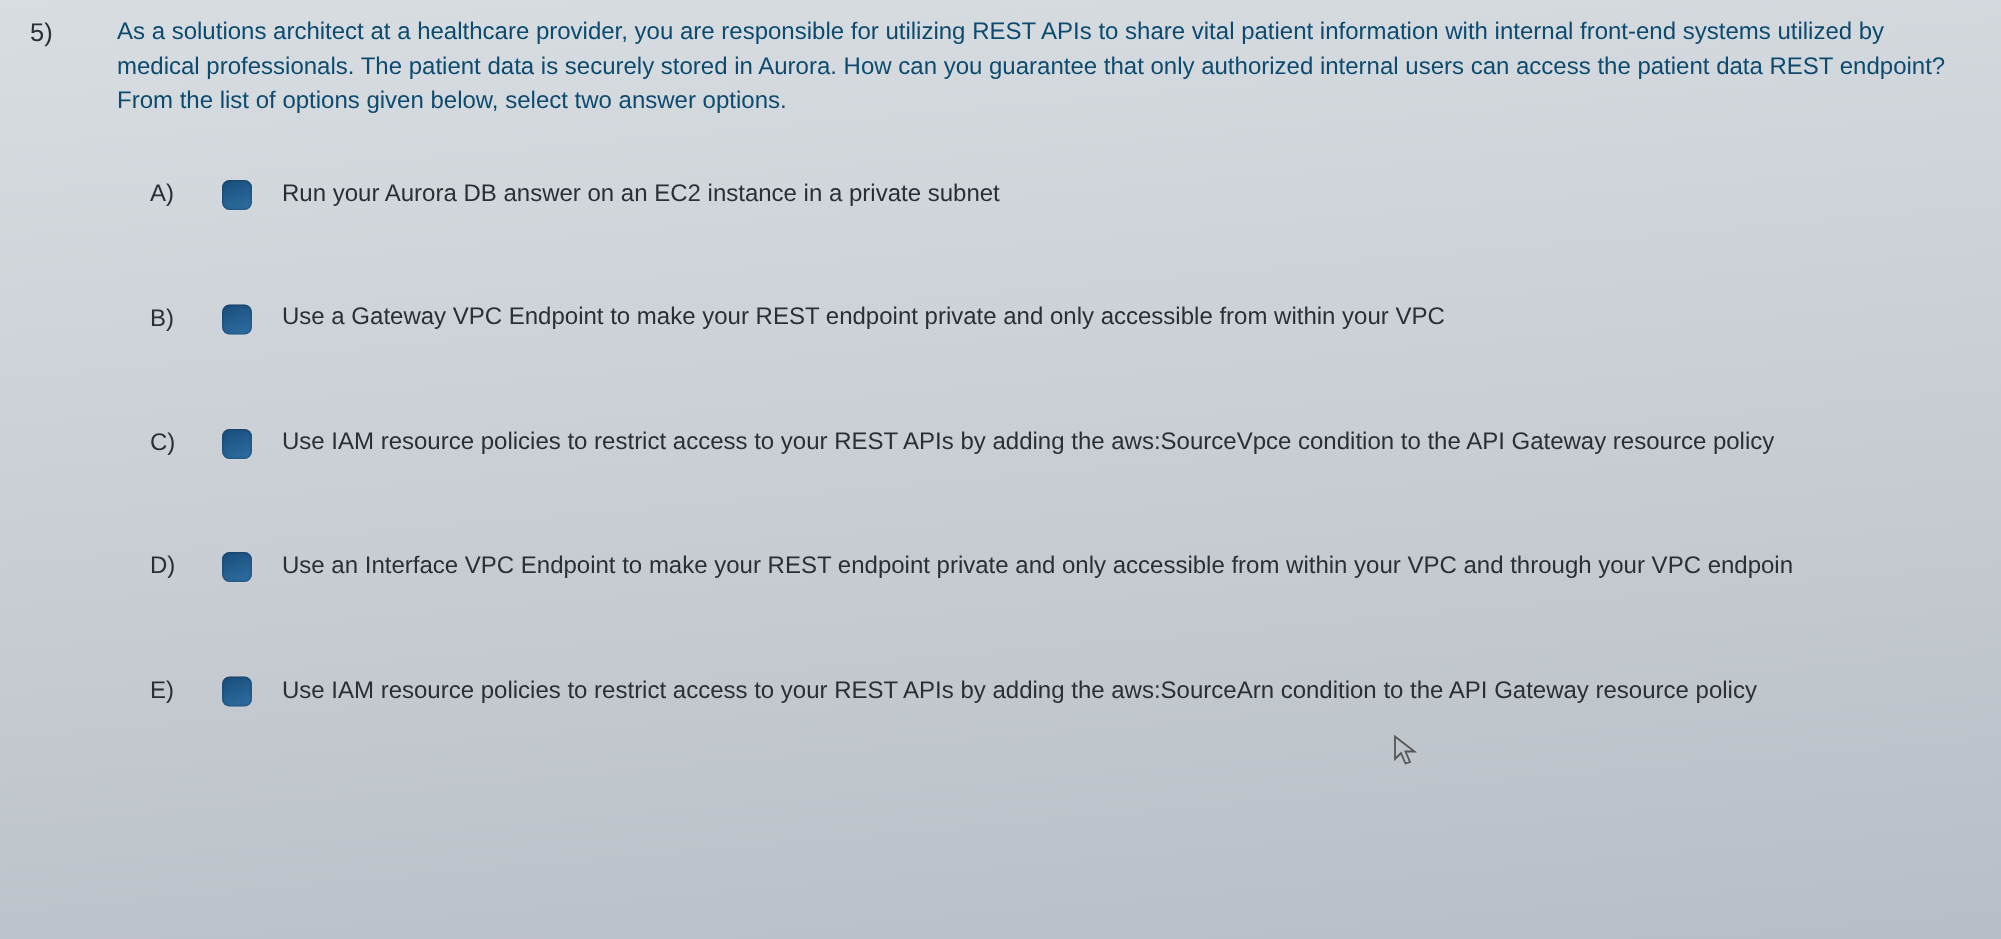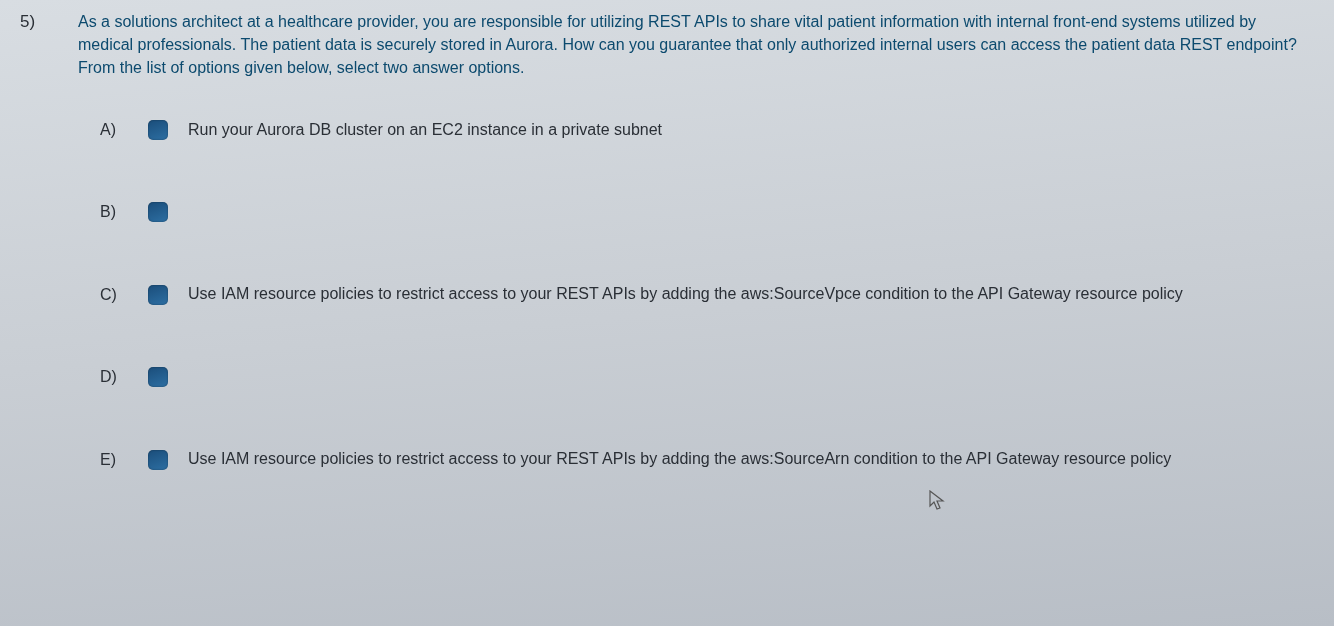--- a/index.html
+++ b/index.html
@@ -76,37 +76,39 @@
   <div class="question-row">
     <div class="qnum">5)</div>
     <div class="qtext">As a solutions architect at a healthcare provider, you are responsible for utilizing REST APIs to share vital patient information with internal front-end systems utilized by medical professionals. The patient data is securely stored in Aurora. How can you guarantee that only authorized internal users can access the patient data REST endpoint? From the list of options given below, select two answer options.</div>
   </div>
 
   <div class="options">
 
     <div class="option">
       <div class="opt-letter">A)</div>
       <div class="checkbox"></div>
-      <div class="opt-text">Run your Aurora DB cluster on an EC2 instance in a private subnet</div>
+      <div class="opt-text">Run your Aurora DB answer on an EC2 instance in a private subnet</div>
     </div>
 
     <div class="option">
       <div class="opt-letter">B)</div>
       <div class="checkbox"></div>
+      <div class="opt-text">Use a Gateway VPC Endpoint to make your REST endpoint private and only accessible from within your VPC</div>
     </div>
 
     <div class="option">
       <div class="opt-letter">C)</div>
       <div class="checkbox"></div>
       <div class="opt-text">Use IAM resource policies to restrict access to your REST APIs by adding the aws:SourceVpce condition to the API Gateway resource policy</div>
     </div>
 
     <div class="option">
       <div class="opt-letter">D)</div>
       <div class="checkbox"></div>
+      <div class="opt-text">Use an Interface VPC Endpoint to make your REST endpoint private and only accessible from within your VPC and through your VPC endpoin</div>
     </div>
 
     <div class="option">
       <div class="opt-letter">E)</div>
       <div class="checkbox"></div>
       <div class="opt-text">Use IAM resource policies to restrict access to your REST APIs by adding the aws:SourceArn condition to the API Gateway resource policy</div>
     </div>
 
   </div>
 </div>

